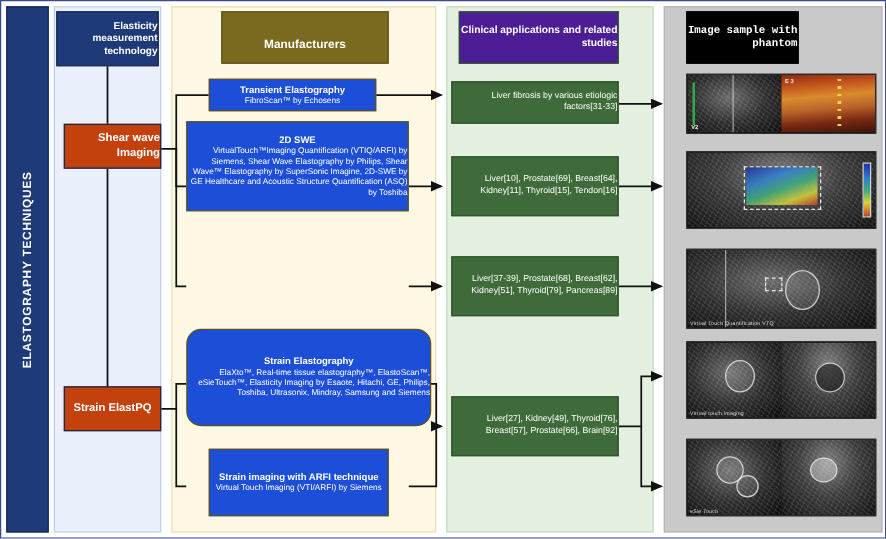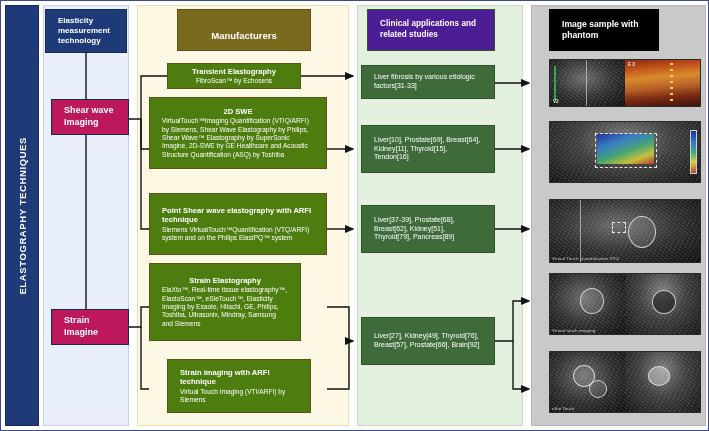--- a/index.html
+++ b/index.html
@@ -69,23 +69,23 @@
   }
 
   
   .box {
     position: absolute;
     box-sizing: border-box;
     display: flex;
     flex-direction: column;
     align-items: center;
     justify-content: center;
-    text-align: left;
+    text-align: right;
     color: #ffffff;
-    padding: 3px 12px;
+    padding: 3px 0;
   }
   .box .ttl {
     font-weight: bold;
     font-size: 7.6px;
     line-height: 1.25;
     margin-bottom: 1px;
   }
   .box .bdy {
     font-size: 6.6px;
     line-height: 1.28;
@@ -109,27 +109,27 @@
   }
   .hdr-green .ttl { font-size: 8.2px; }
 
   .hdr-black {
     background: #000000;
     border: 1px solid #000000;
   }
   .hdr-black .ttl { font-size: 8.6px; }
 
   .node-blue {
-    background: #be185d;
+    background: #c2410c;
     border: 1px solid #16294f;
   }
   .node-blue .ttl { font-size: 9px; }
 
   .node-olive {
-    background: #4d7c0f;
+    background: #1d4ed8;
     border: 1px solid #5d5115;
   }
 
   .node-green {
     background: #3f6b3a;
     border: 1px solid #2f5029;
   }
   .node-green .bdy { font-size: 7px; }
 
   
@@ -271,48 +271,44 @@
   </div>
 
   <div class="box hdr-olive" style="left:176px; top:8px; width:134px; height:42px;">
     <div class="ttl">Manufacturers</div>
   </div>
 
   <div class="box hdr-green" style="left:366px; top:8px; width:128px; height:42px;">
     <div class="ttl">Clinical applications and related studies</div>
   </div>
 
-  <div class="box hdr-black" style="left:548px; top:8px; width:110px; height:42px;">
+  <div class="box hdr-black" style="left:548px; top:8px; width:90px; height:42px;font-family:Liberation Mono, monospace;">
     <div class="ttl">Image sample with phantom</div>
   </div>
 
   <div class="box node-blue" style="left:50px; top:98px; width:78px; height:36px;">
     <div class="ttl">Shear wave Imaging</div>
   </div>
 
   <div class="box node-blue" style="left:50px; top:308px; width:78px; height:36px;">
-    <div class="ttl">Strain Imagine</div>
+    <div class="ttl">Strain ElastPQ</div>
   </div>
 
   <div class="box node-olive" style="left:166px; top:62px; width:134px; height:26px;">
     <div class="ttl">Transient Elastography</div>
     <div class="bdy">FibroScan™ by Echosens</div>
   </div>
 
   <div class="box node-olive" style="left:148px; top:96px; width:178px; height:72px;">
     <div class="ttl">2D SWE</div>
     <div class="bdy">VirtualTouch™Imaging Quantification (VTIQ/ARFI) by Siemens, Shear Wave Elastography by Philips, Shear Wave™ Elastography by SuperSonic Imagine, 2D-SWE by GE Healthcare and Acoustic Structure Quantification (ASQ) by Toshiba</div>
   </div>
 
-  <div class="box node-olive" style="left:148px; top:192px; width:178px; height:62px;">
-    <div class="ttl">Point Shear wave elastography with ARFI technique</div>
-    <div class="bdy">Siemens VirtualTouch™Quantification (VTQ/ARFI) system and on the Philips ElastPQ™ system</div>
-  </div>
-
-  <div class="box node-olive" style="left:148px; top:262px; width:152px; height:78px;">
+
+  <div class="box node-olive" style="left:148px; top:262px; width:196px; height:78px;border-radius:12px;">
     <div class="ttl">Strain Elastography</div>
     <div class="bdy">ElaXto™, Real-time tissue elastography™, ElastoScan™, eSieTouch™, Elasticity Imaging by Esaote, Hitachi, GE, Philips, Toshiba, Ultrasonix, Mindray, Samsung and Siemens</div>
   </div>
 
   <div class="box node-olive" style="left:166px; top:358px; width:144px; height:54px;">
     <div class="ttl">Strain imaging with ARFI technique</div>
     <div class="bdy">Virtual Touch Imaging (VTI/ARFI) by Siemens</div>
   </div>
 
   <div class="box node-green" style="left:360px; top:64px; width:134px; height:34px;">

